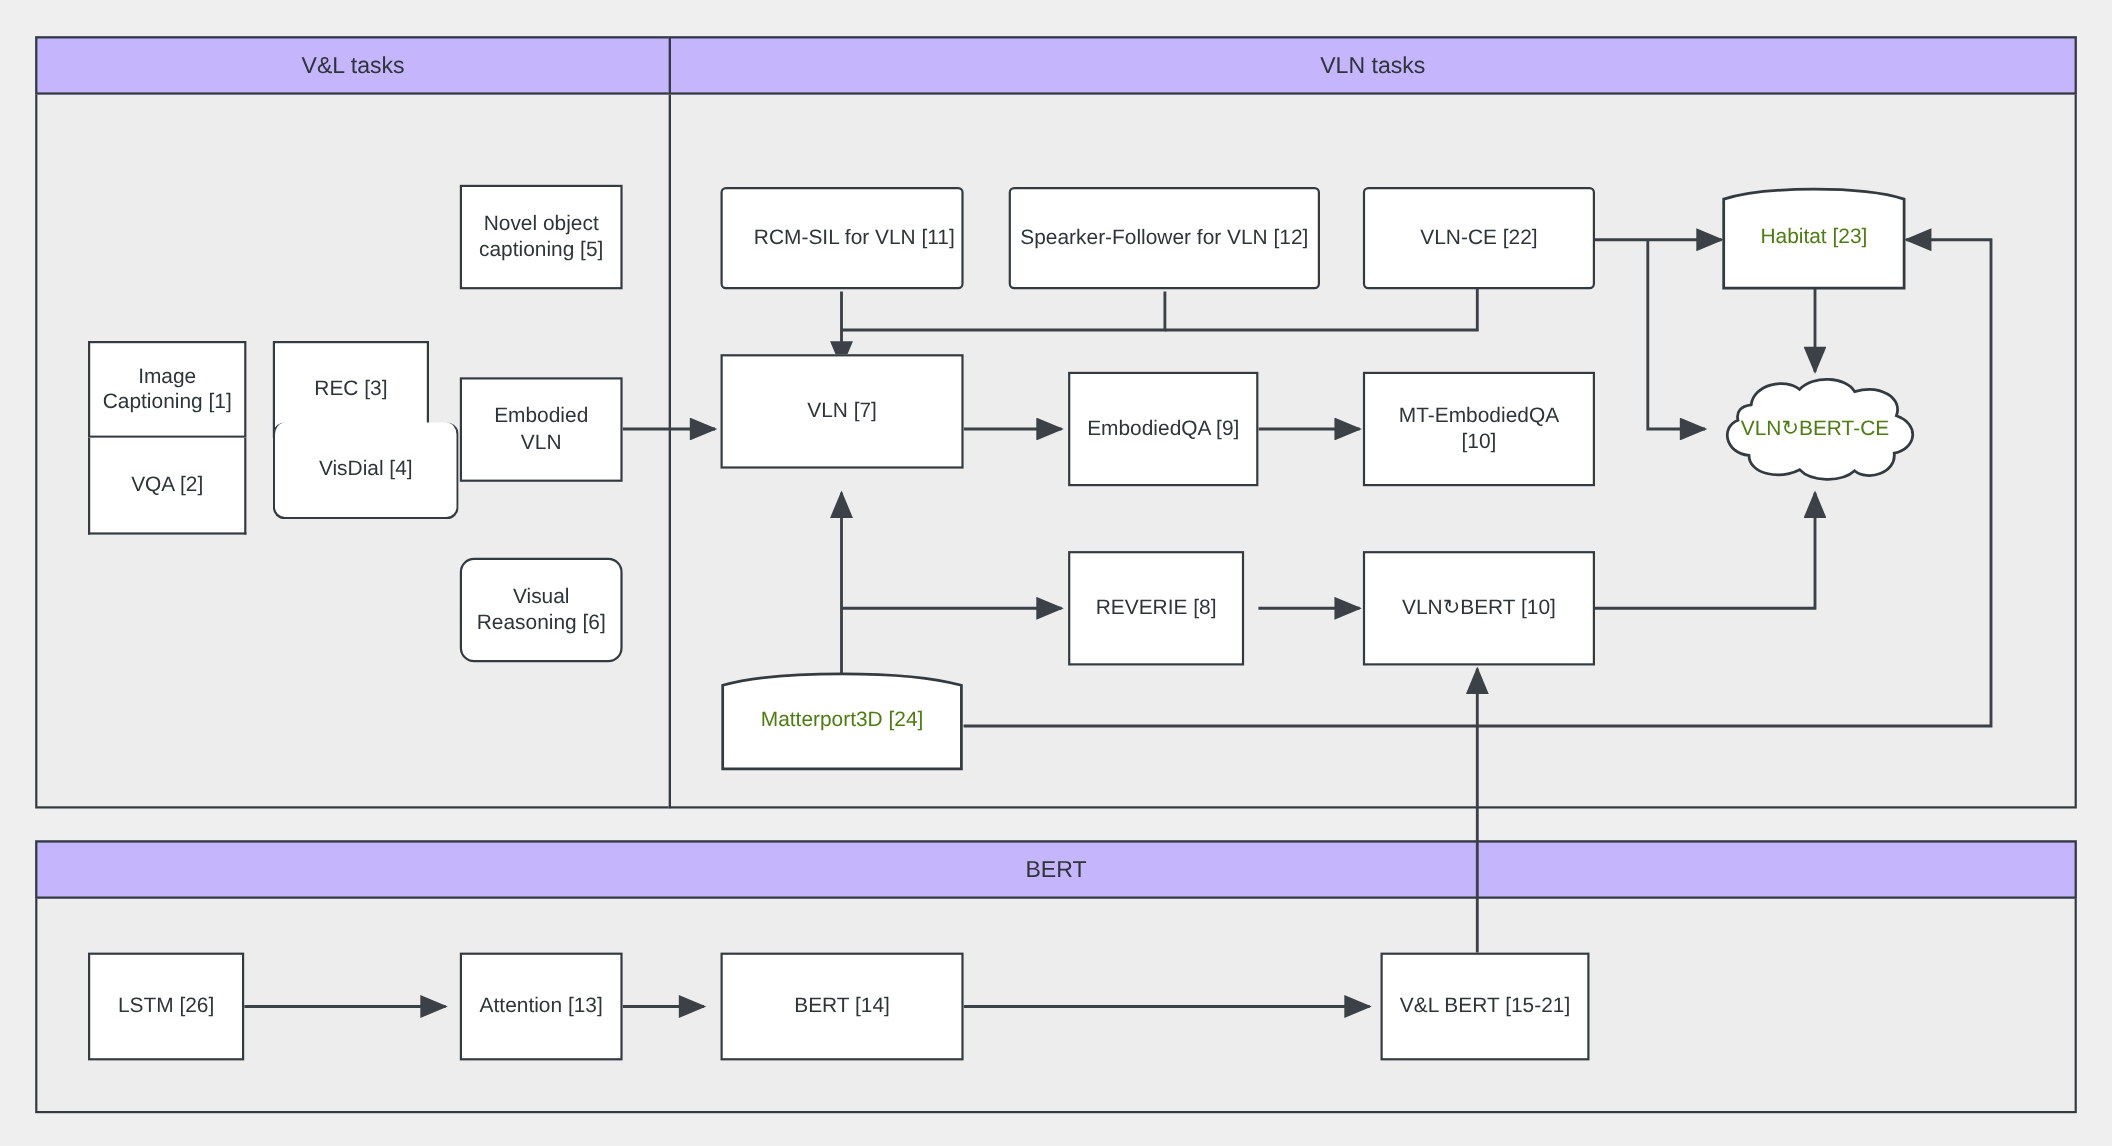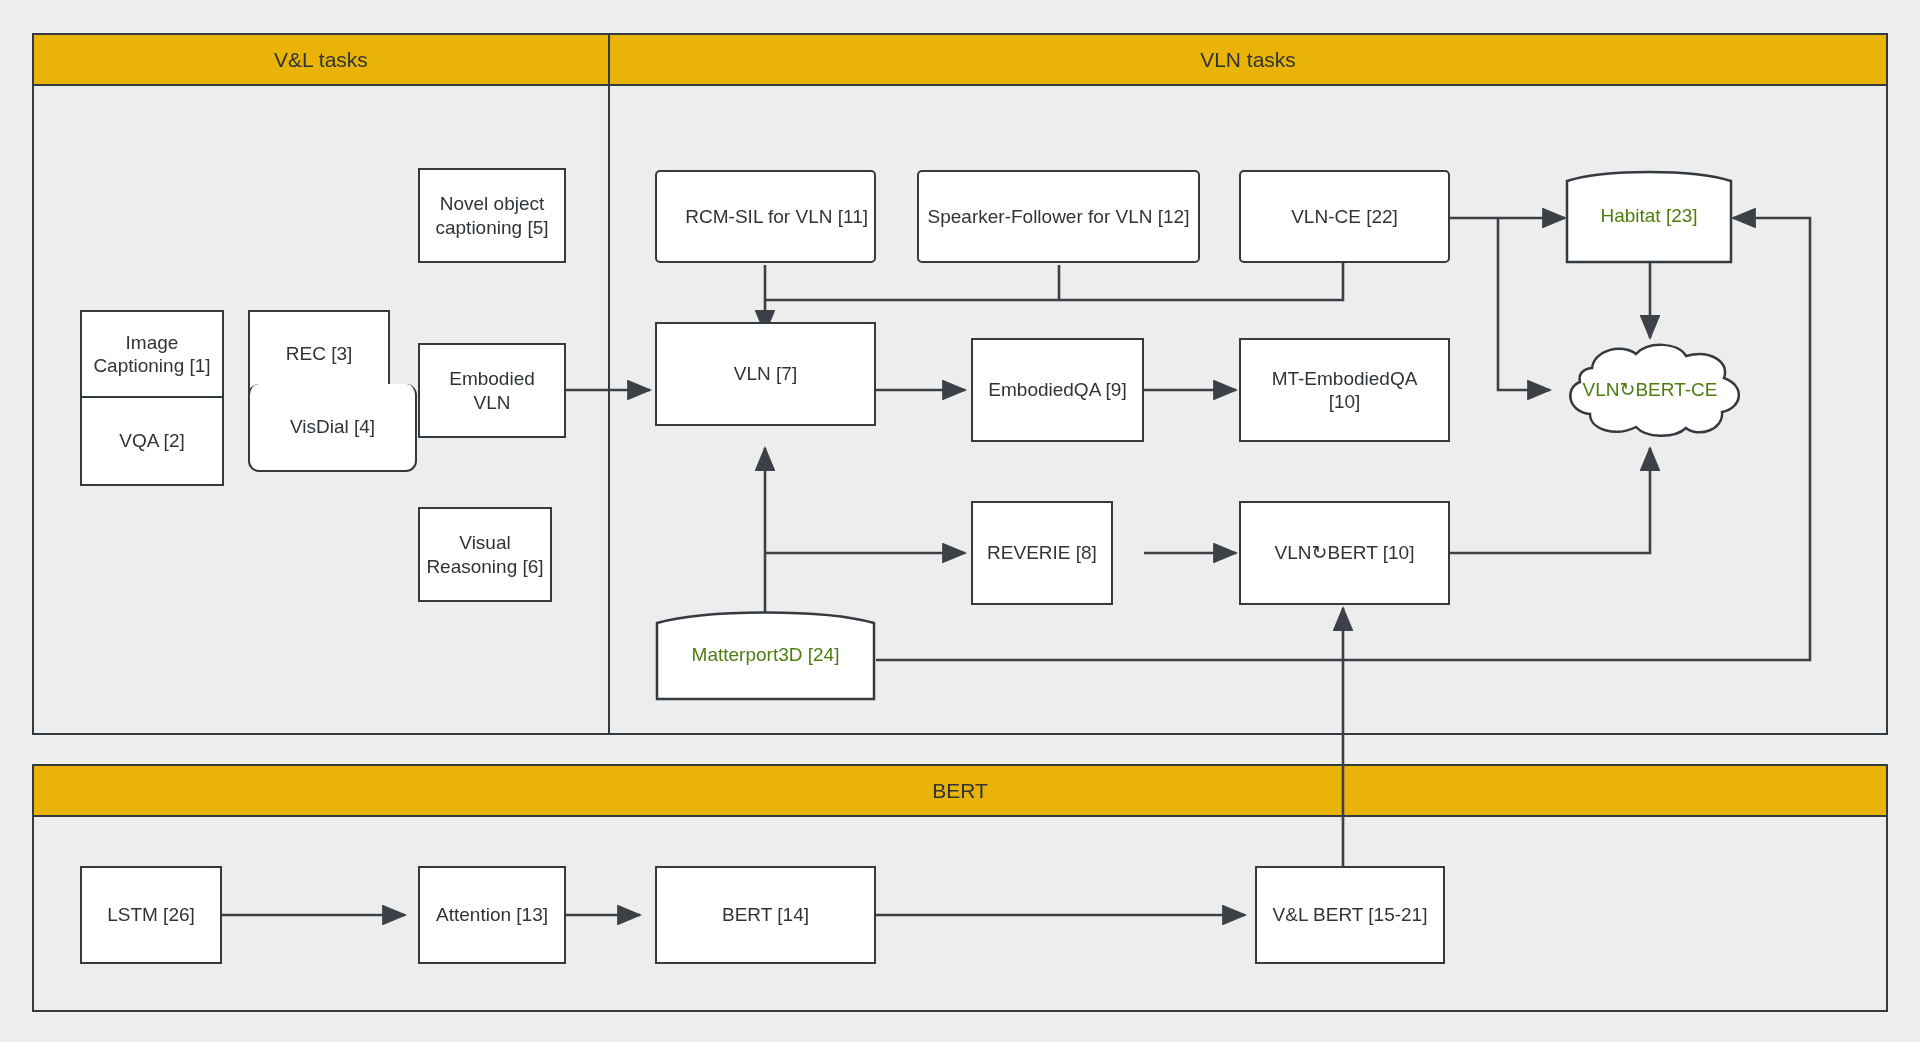--- a/index.html
+++ b/index.html
@@ -19,21 +19,21 @@
   .panel {
     position: absolute;
     box-sizing: border-box;
     border: 2.5px solid #333a40;
     background: #ededed;
   }
   .panel-header {
     position: absolute;
     box-sizing: border-box;
     border: 2.5px solid #333a40;
-    background: #eab308;
+    background: #c4b5fd;
     display: flex;
     align-items: center;
     justify-content: center;
     font-size: 21px;
     color: #2f3438;
     z-index: 6;
   }
   .node {
     position: absolute;
     box-sizing: border-box;
@@ -177,21 +177,21 @@
   <div class="node" style="left:418px; top:168px; width:148px; height:95px; white-space:pre-line;">
     <span>Novel object
 captioning [5]</span>
   </div>
 
   <div class="node" style="left:418px; top:343px; width:148px; height:95px; white-space:pre-line;">
     <span>Embodied
 VLN</span>
   </div>
 
-  <div class="node" style="left:418px; top:507px; width:134px; height:95px; white-space:pre-line;">
+  <div class="node" style="left:418px; top:507px; width:148px; height:95px; white-space:pre-line;border-radius:13px;">
     <span>Visual
 Reasoning [6]</span>
   </div>
 
   <div class="node rounded" style="left:655px; top:170px; width:221px; height:93px;justify-content:flex-end;">
     <span>RCM-SIL for VLN [11]</span>
   </div>
   <div class="node rounded" style="left:917px; top:170px; width:283px; height:93px;">
     <span>Spearker-Follower for VLN [12]</span>
   </div>
@@ -230,21 +230,21 @@
                C124,99 96,98 86,87
                C66,97 40,90 40,74
                C18,72 14,48 30,42
                C28,34 33,29 42,28 Z" fill="#ffffff" stroke="#333a40" stroke-width="2.5"></path>
     </svg>
     <div class="shape-label cloud-label">
       <span>VLN↻BERT-CE</span>
     </div>
   </div>
 
-  <div class="node" style="left:971px; top:501px; width:142px; height:104px;align-items:center;">
+  <div class="node" style="left:971px; top:501px; width:160px; height:104px;align-items:center;">
     <span>REVERIE [8]</span>
   </div>
   <div class="node" style="left:1239px; top:501px; width:211px; height:104px;">
     <span>VLN↻BERT [10]</span>
   </div>
 
   <div class="shape-wrap" style="left:655px; top:611px; width:221px; height:88px;">
     <svg width="221" height="92" viewBox="0 0 221 92" xmlns="http://www.w3.org/2000/svg">
       <path d="M2,12 C52,-2 169,-2 219,12 L219,88 L2,88 Z" fill="#ffffff" stroke="#333a40" stroke-width="2.5"></path>
     </svg>

